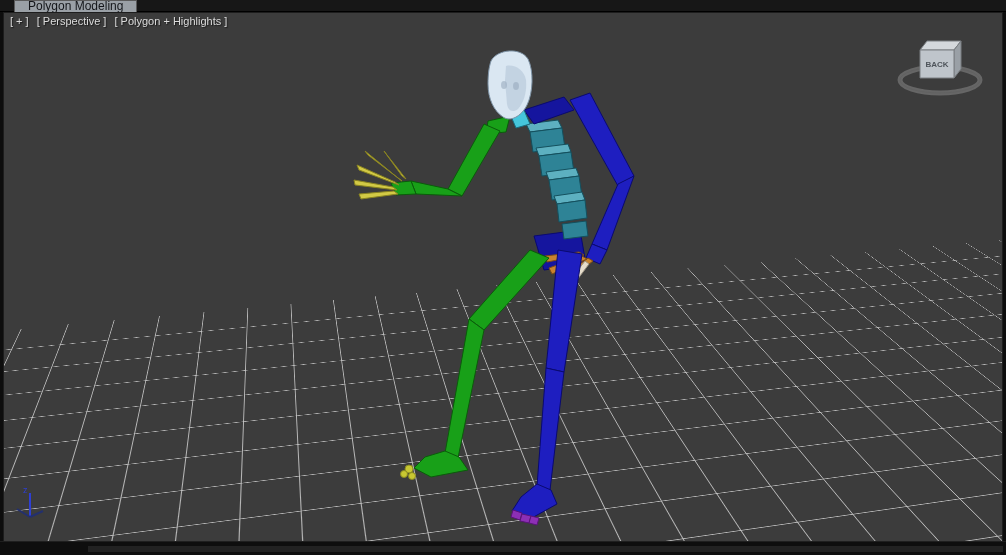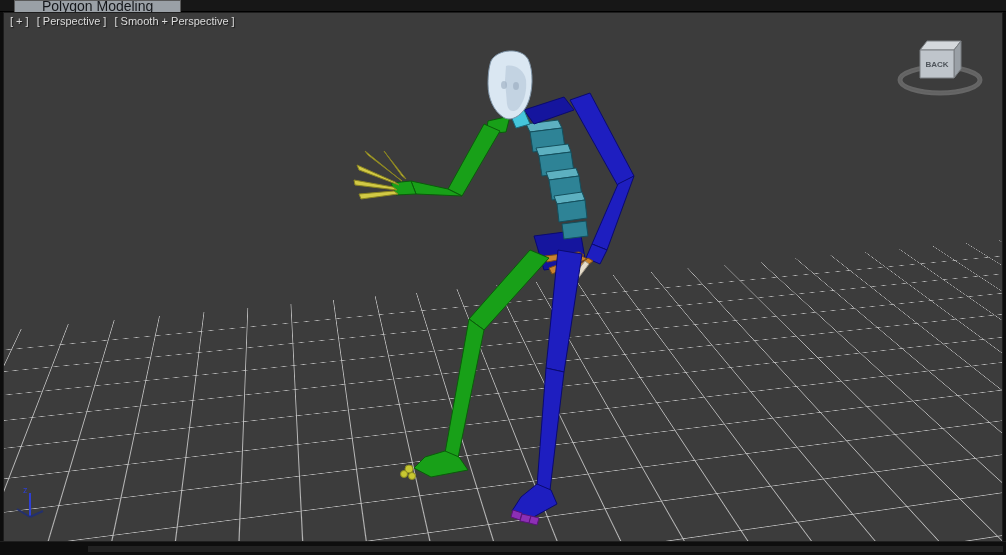--- a/index.html
+++ b/index.html
@@ -6,22 +6,22 @@
   .window{
     position:relative;width:1006px;height:555px;overflow:hidden;
     background:#0d0d0d;font-family:"Liberation Sans",sans-serif;
   }
   
   .ribbon-strip{
     position:absolute;left:0;top:0;right:0;height:11px;background:#171717;
     border-bottom:1px solid #000;z-index:5;
   }
   .ribbon-tab{
-    position:absolute;left:14px;top:0;height:11px;padding:0 27px;
-    background:#9aa0a6;color:#14161a;font-size:14px;line-height:11px;
+    position:absolute;left:14px;top:0;height:11px;padding:0 13px;
+    background:#9aa0a6;color:#14161a;font-size:12px;line-height:11px;
     border:1px solid #5a5a5a;border-bottom:none;white-space:nowrap;overflow:hidden;
   }
   
   .viewport{
     position:absolute;left:3px;right:3px;top:12px;bottom:13px;
     background:#3c3c3c;border:1px solid #1d1d1d;overflow:hidden;
   }
   .floor-wrap{
     position:absolute;inset:0;overflow:hidden;
     perspective:1000px;perspective-origin:50% 54%;
@@ -159,20 +159,20 @@
     </g>
   </svg>
 
   <div class="ribbon-strip">
     <div class="ribbon-tab">Polygon Modeling</div>
   </div>
 
   <div class="viewport-label">
     <span>[ + ]</span>
     <span>[ Perspective ]</span>
-    <span>[ Smooth + Perspective ]</span>
+    <span>[ Polygon + Highlights ]</span>
   </div>
 
   <div class="status-strip">
     <div class="status-strip-inner"></div>
   </div>
 
 </div>
 
 </body></html>

